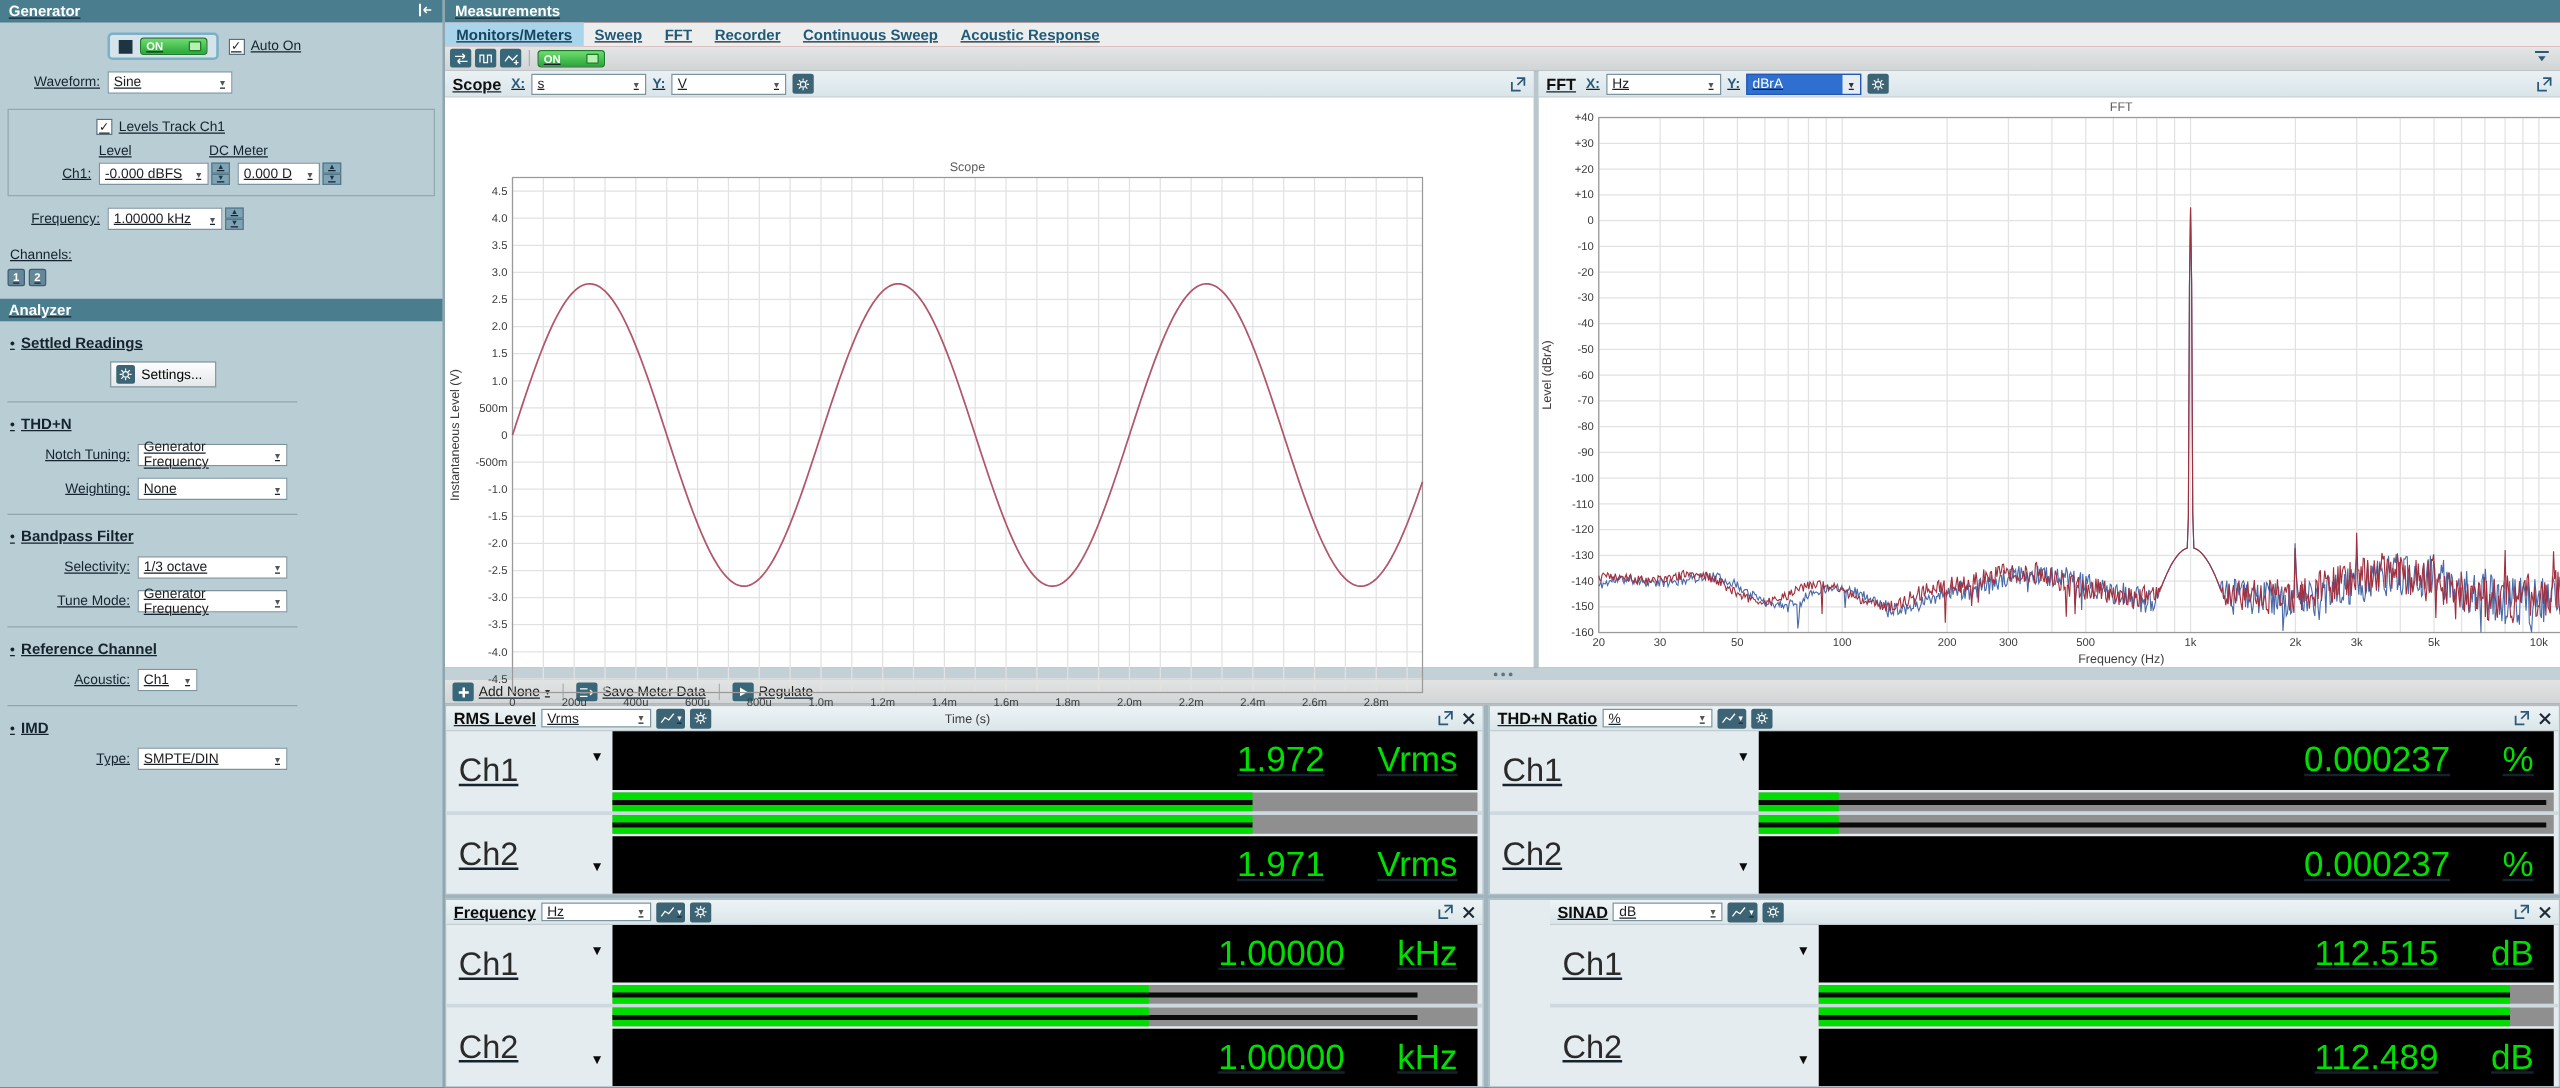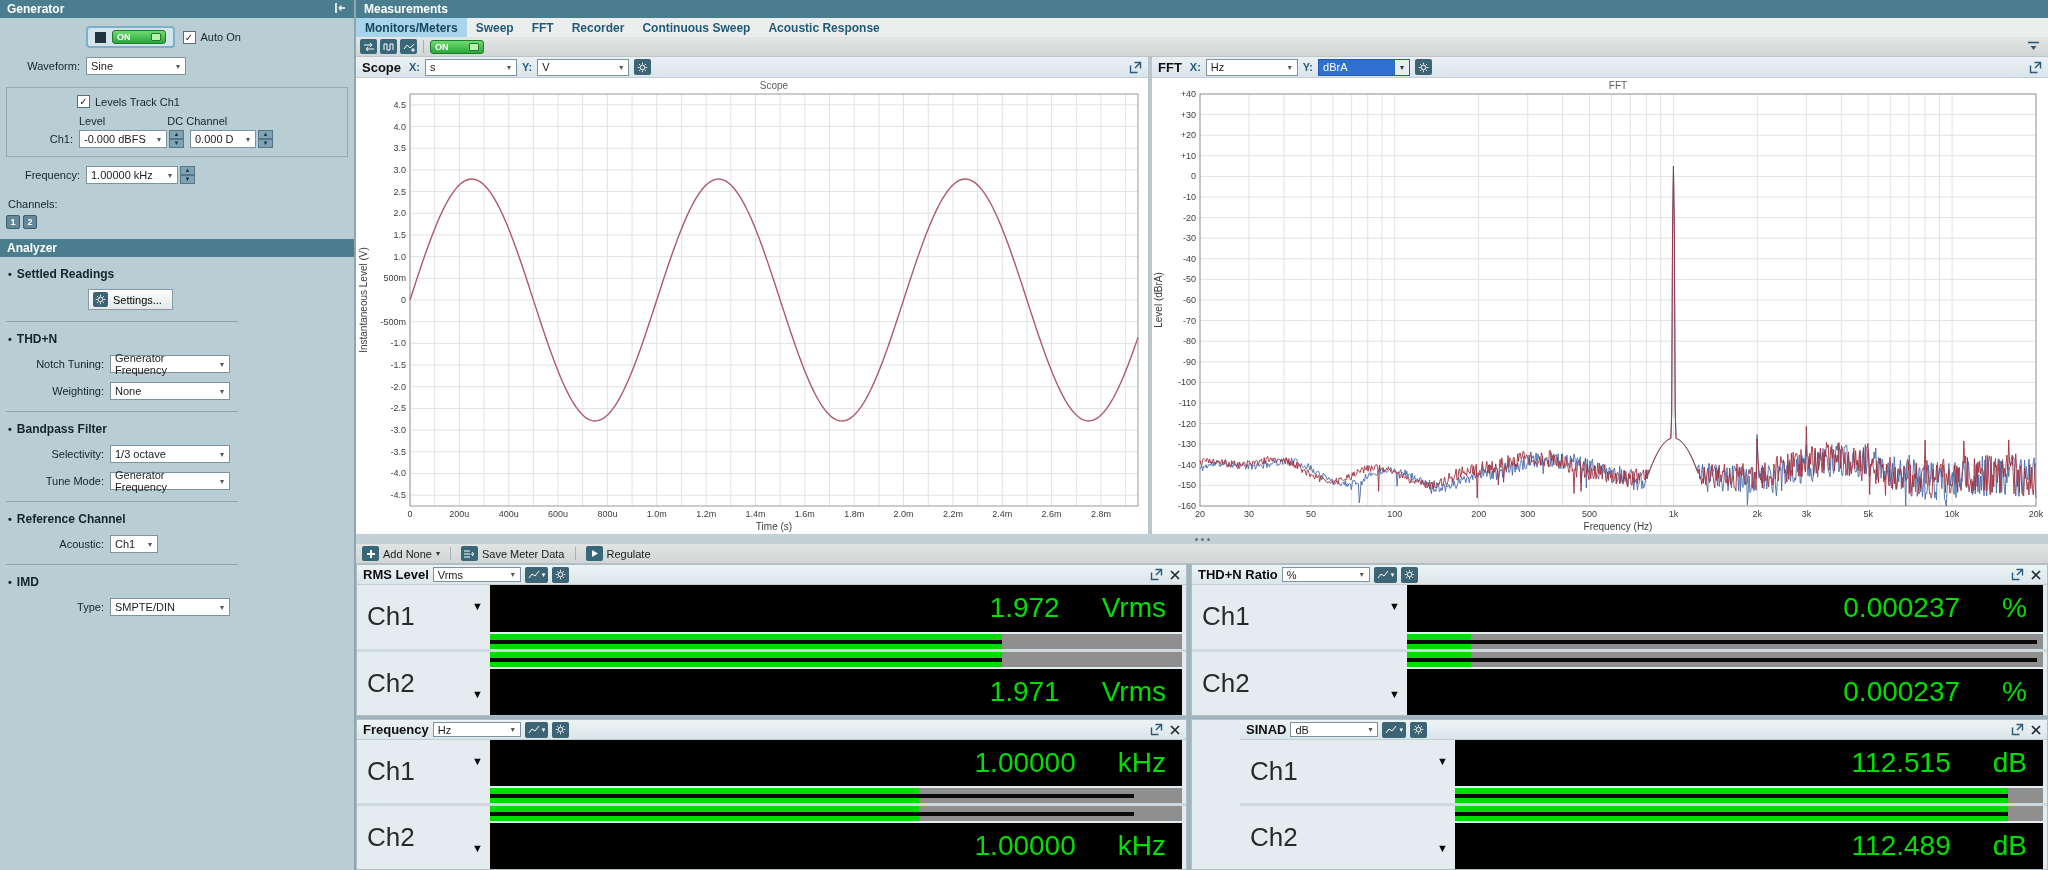--- a/index.html
+++ b/index.html
@@ -1,17 +1,17 @@
 <!DOCTYPE html>
 <html><head>
 <meta charset="utf-8">
 <style>
   html,body{margin:0;padding:0;background:#93a8b1;}
   *{box-sizing:border-box;}
-  #app{width:2048px;height:870px;display:flex;font-family:"Liberation Sans",sans-serif;background:#b91c1c;overflow:hidden;color:#15232e;}
+  #app{width:2048px;height:870px;display:flex;font-family:"Liberation Sans",sans-serif;background:#b91c1c;overflow:hidden;color:#15232e;text-decoration:underline;}
   
   #sidebar{width:356px;flex:none;display:flex;flex-direction:column;background:#b9cdd4;border-right:2px solid #8fa6ae;}
   .phead{height:18px;flex:none;background:#4a7e8e;color:#fff;font-weight:bold;font-size:12px;display:flex;align-items:center;padding:0 7px;}
   .phead .sp{flex:1;}
   .gen-body{padding:4px 6px 10px;}
   .frow{display:flex;align-items:center;margin-top:9px;}
   .flabel{width:74px;text-align:right;margin-right:6px;font-size:11px;}
   .dd{background:#fff;border:1px solid #7d949f;height:18px;display:inline-flex;align-items:center;justify-content:space-between;font-size:11px;color:#1c1c1c;padding-left:4px;}
   .dd .caret{width:14px;text-align:center;color:#555;font-size:8px;flex:none;}
   .dd.sel{background:#2f6fd0;border-color:#2558b0;}
@@ -39,21 +39,21 @@
   #main{flex:1;display:flex;flex-direction:column;min-width:0;}
   #meas-header{height:18px;flex:none;background:#4a7e8e;color:#fff;font-weight:bold;font-size:12px;display:flex;align-items:center;padding:0 8px;}
   #tabbar{height:19px;flex:none;background:#eceeee;display:flex;align-items:stretch;font-size:12px;font-weight:bold;color:#1f5a78;}
   .tab{padding:0 9px;display:flex;align-items:center;cursor:default;}
   .tab.active{background:#a8d4ec;color:#15465f;}
   #toolbar{height:20px;flex:none;background:linear-gradient(#e4e6e6,#d2d5d5);display:flex;align-items:center;gap:3px;padding:0 4px;border-bottom:1px solid #bfc4c6;}
   .tbtn{width:17px;height:15px;background:#38677a;border-radius:2px;display:inline-flex;align-items:center;justify-content:center;flex:none;}
   .tsep{width:1px;height:13px;background:#aab0b2;margin:0 3px;}
   #charts{height:477px;flex:none;display:flex;background:#b9c6cc;}
   .chart-panel{background:#fff;display:flex;flex-direction:column;min-width:0;}
-  #scope-panel{width:792px;flex:none;}
+  #scope-panel{width:871px;flex:none;gap:48px;}
   .vsplit{width:4px;background:#b9c6cc;flex:none;}
   #fft-panel{flex:1;}
   .c-head{height:21px;flex:none;background:linear-gradient(#eaf1f4,#d9e5ea);border-bottom:1px solid #c2ccd1;display:flex;align-items:center;padding:0 6px;gap:5px;}
   .c-title{font-size:13px;font-weight:bold;color:#101010;margin-right:3px;}
   .xy{font-size:11px;font-weight:bold;color:#2a5a7a;}
   .c-head .dd{width:92px;height:17px;}
   .c-head .sp{flex:1;}
   .c-body{flex:1;position:relative;}
   .c-body svg{position:absolute;left:0;top:0;}
   #hsplit{height:10px;flex:none;background:#c3d0d6;display:flex;align-items:center;justify-content:center;gap:3px;}
@@ -120,21 +120,21 @@
             <span class="caret">▾</span>
           </span>
       </div>
       <div class="groupbox">
         <div class="frow" style="margin-left:66px;margin-top:5px;">
           <span class="cb">✓</span>
           <span style="font-size:11px">Levels Track Ch1</span>
         </div>
         <div class="gb-labels">
           <span style="margin-left:68px">Level</span>
-          <span style="margin-left:62px">DC Channel</span>
+          <span style="margin-left:62px">DC Meter</span>
         </div>
         <div class="frow" style="margin-top:3px;">
           <span class="flabel" style="width:62px">Ch1:</span>
           <span class="dd" style="width:88px">
               <span class="txt">-0.000 dBFS</span>
               <span class="caret">▾</span>
             </span>
           <span class="spin">
               <b>▲</b>
               <b>▼</b>

